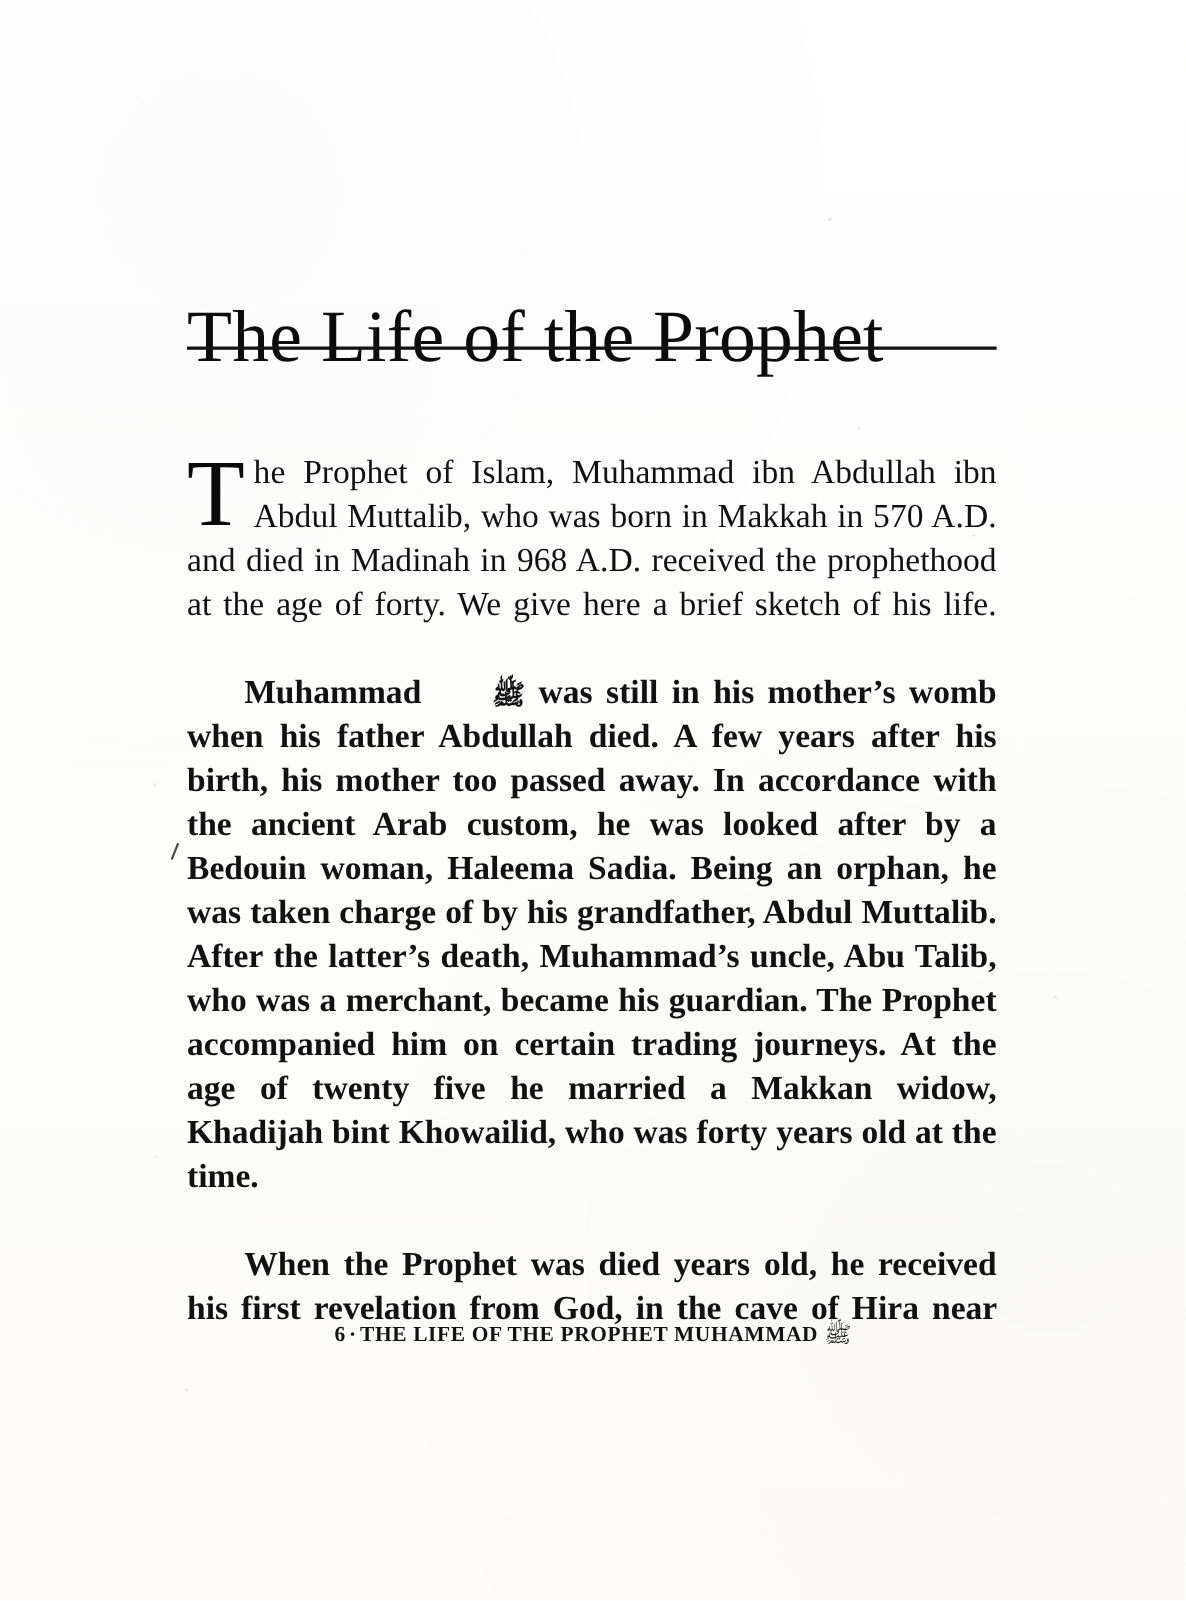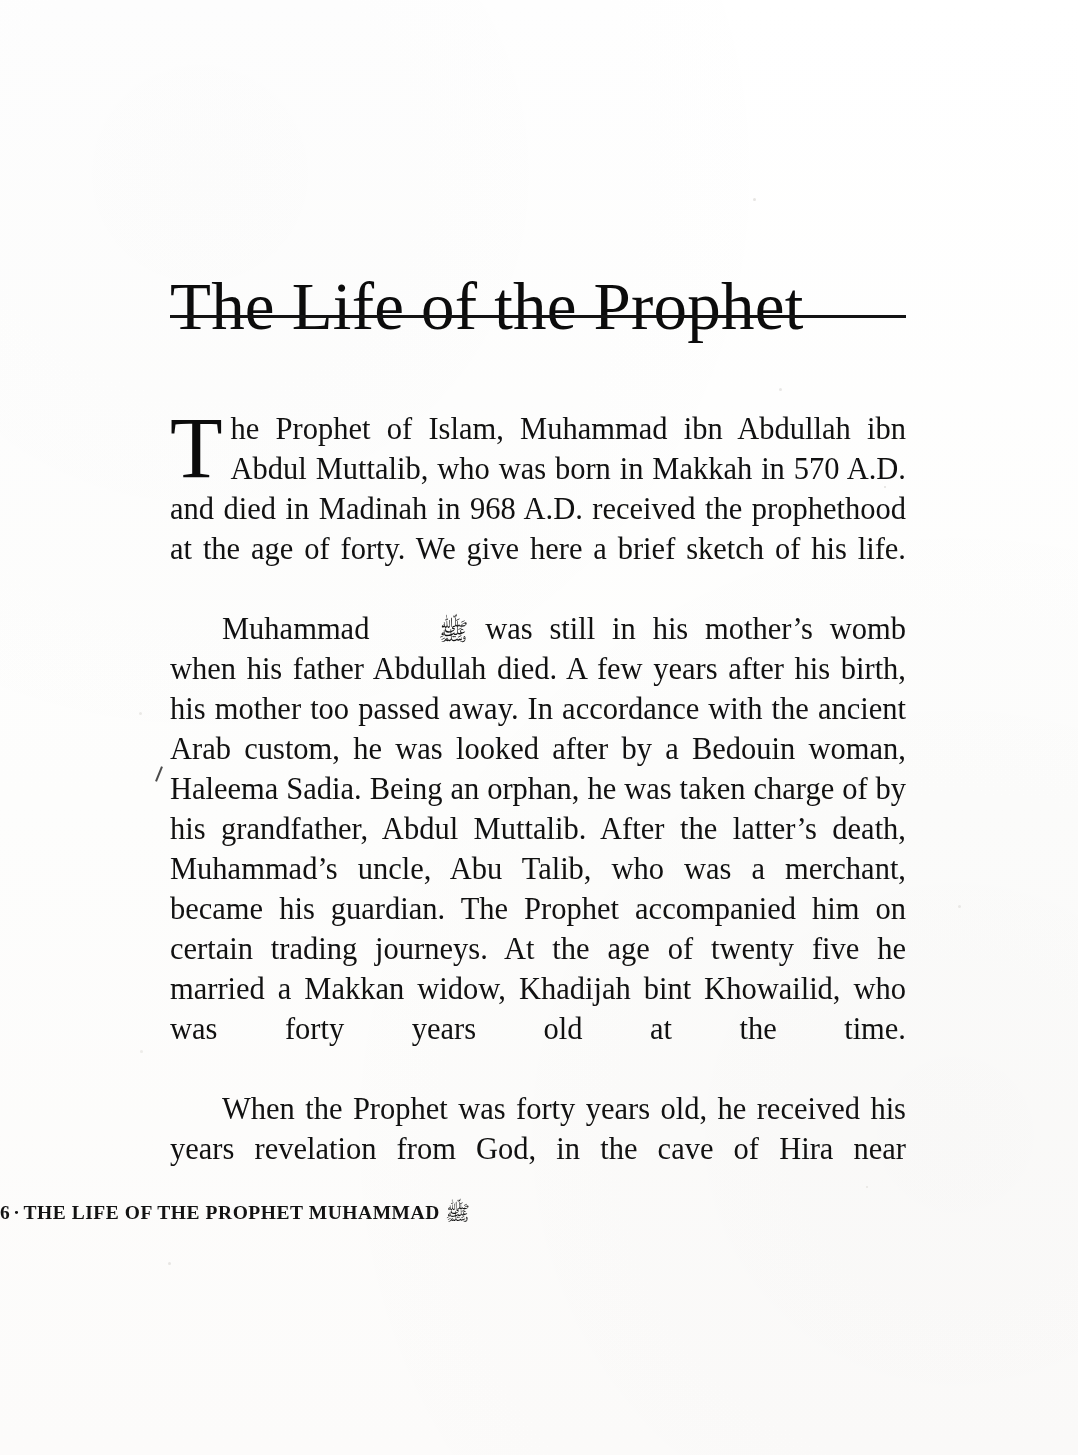--- a/index.html
+++ b/index.html
@@ -74,20 +74,21 @@
     line-height: 40px;
     text-align: justify;
     text-justify: inter-word;
     color: #111111;
     -webkit-hyphens: none;
     hyphens: none;
   }
 
   p.para.indent {
     text-indent: 52px;
+    font-weight: bold;
   }
 
   
   .para::after {
     content: "";
     display: inline-block;
     width: 100%;
   }
 
   
@@ -109,20 +110,21 @@
     display: inline-block;
     transform: translateY(0.04em);
   }
 
   
   .page-footer {
     position: absolute;
     left: 0;
     top: 1200px;
     width: 1078px;
+    text-align: center;
     font-size: 19.5px;
     font-weight: 700;
     letter-spacing: 0.55px;
     color: #131313;
   }
 
   .footer-sep {
     padding: 0 3px;
   }
 
@@ -171,21 +173,21 @@
 
     <p class="para">
       <span class="dropcap">T</span><span>he Prophet of Islam, Muhammad ibn Abdullah ibn Abdul Muttalib, who was born in Makkah in 570 A.D. and died in Madinah in 968 A.D. received the prophethood at the age of forty. We give here a brief sketch of his life.</span>
     </p>
 
     <p class="para indent">
       <span>Muhammad </span><span class="sallallahu">ﷺ</span><span> was still in his mother’s womb when his father Abdullah died. A few years after his birth, his mother too passed away. In accordance with the ancient Arab custom, he was looked after by a Bedouin woman, Haleema Sadia. Being an orphan, he was taken charge of by his grandfather, Abdul Muttalib. After the latter’s death, Muhammad’s uncle, Abu Talib, who was a merchant, became his guardian. The Prophet accompanied him on certain trading journeys. At the age of twenty five he married a Makkan widow, Khadijah bint Khowailid, who was forty years old at the time.</span>
     </p>
 
     <p class="para indent">
-      <span>When the Prophet was forty years old, he received his years revelation from God, in the cave of Hira near</span>
+      <span>When the Prophet was died years old, he received his first revelation from God, in the cave of Hira near</span>
     </p>
 
   </div>
 
   <div class="margin-tick"></div>
 
   <div class="page-footer">
     <span>6</span><span class="footer-sep">·</span><span>THE LIFE OF THE PROPHET MUHAMMAD</span>
     <span class="footer-sallallahu">ﷺ</span>
   </div>

